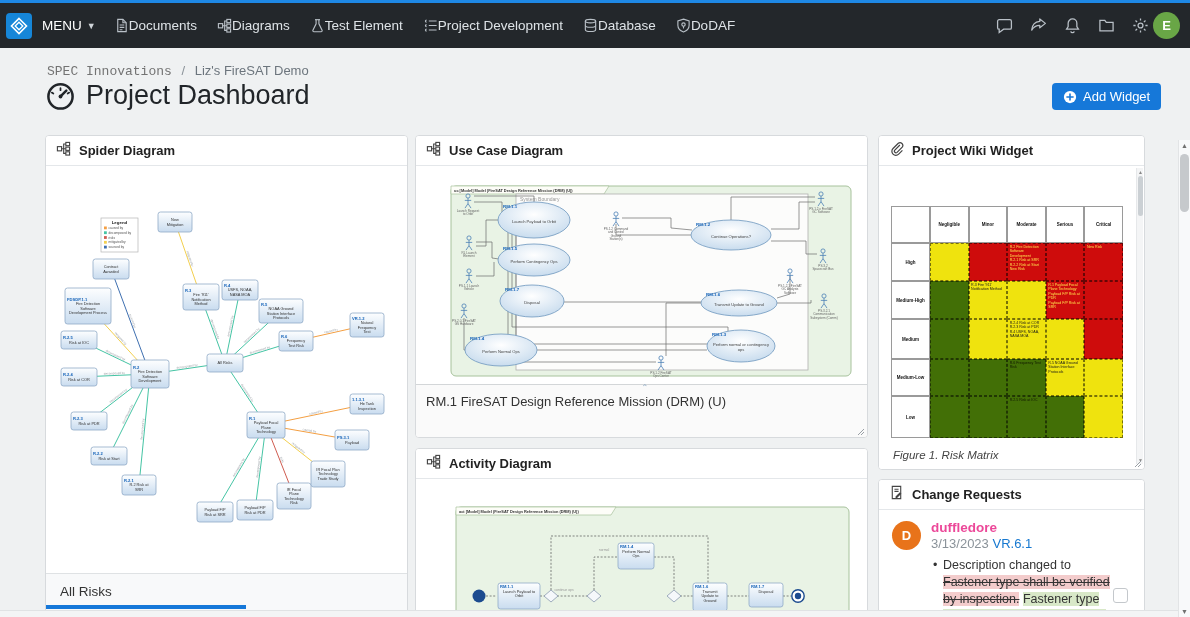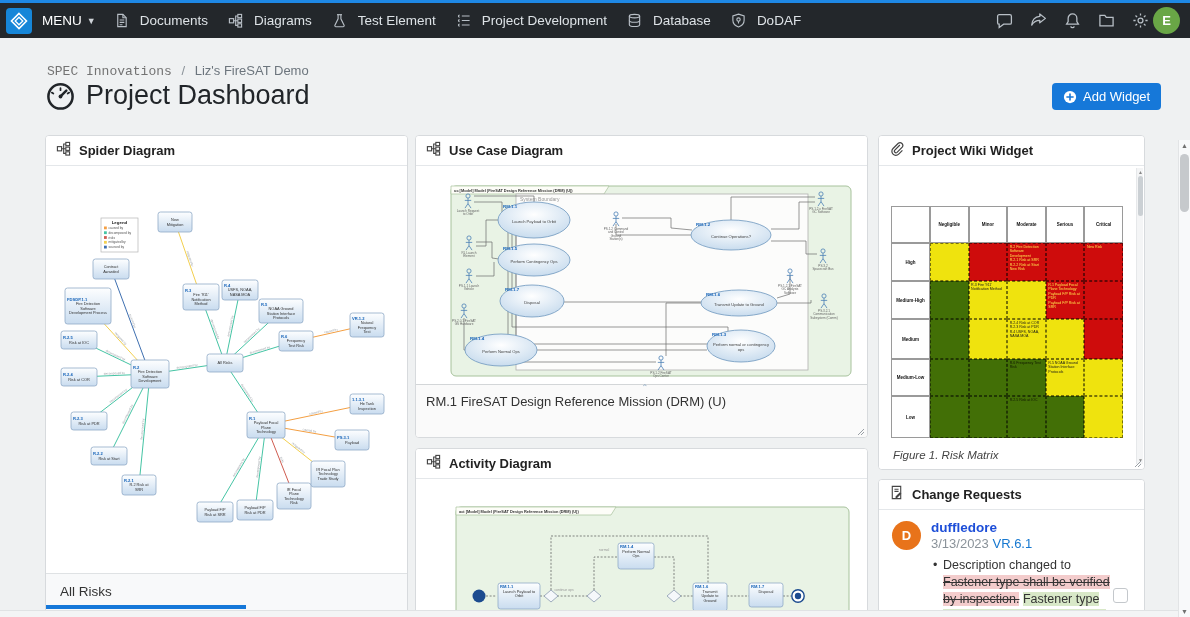--- a/index.html
+++ b/index.html
@@ -1,25 +1,25 @@
 <!DOCTYPE html>
 <html><head>
 <meta charset="utf-8">
 <style>
   * { margin:0; padding:0; box-sizing:border-box; }
   html,body { width:1190px; height:617px; overflow:hidden; font-family:"Liberation Sans", sans-serif; background:#eff1f2; }
   .page { position:relative; width:1190px; height:617px; }
 
   .top-strip { position:absolute; left:0; top:0; width:100%; height:3px; background:#1e88e5; }
-  .navbar { position:absolute; left:0; top:3px; width:100%; height:35px; background:#23272b; display:flex; align-items:center; padding:0 10px 0 6px;justify-content:space-between; }
+  .navbar { position:absolute; left:0; top:3px; width:100%; height:45px; background:#23272b; display:flex; align-items:center; padding:0 10px 0 6px;justify-content:space-between; }
   .logo { width:26px; height:26px; border-radius:4px; background:#1686d8; display:flex; align-items:center; justify-content:center; margin-right:10px; cursor:pointer; }
   .menu-btn { color:#fff; font-size:13.5px; display:flex; align-items:center; gap:5px; margin-right:18px; cursor:pointer; }
   .menu-btn .caret { font-size:9px; color:#cfd4d9; }
   .nav-items { list-style:none; display:flex; align-items:center; gap:20px; }
-  .nav-items li { display:flex; align-items:center; gap:11px; color:#dde2e6; font-size:13.5px; cursor:pointer; }
+  .nav-items li { display:flex; align-items:center; gap:0; color:#dde2e6; font-size:13.5px; cursor:pointer; }
   .nav-right { margin-left:auto; display:flex; align-items:center; gap:17px; }
   .nav-right .ibtn { cursor:pointer; display:flex; }
   .icon svg { display:block; }
   .nav-icon { color:#b9c0c7; }
   .avatar { width:27px; height:27px; border-radius:50%; background:#69a646; color:#fff; font-size:13px; font-weight:bold; display:flex; align-items:center; justify-content:center; margin-left:4px; cursor:pointer; }
 
   .breadcrumb { position:absolute; left:47px; top:63px; font-size:13px; }
   .breadcrumb .bc-link { color:#737373; cursor:pointer;font-family:Liberation Mono, monospace; }
   .breadcrumb .bc-sep { color:#8a9299; margin:0 6px; }
   .breadcrumb .bc-cur { color:#6c757d; }
@@ -58,21 +58,21 @@
   #risk-matrix { position:absolute; left:12px; top:40px; display:grid; grid-template-columns:39px repeat(5,38.6px); grid-template-rows:37px 38px 38px 40px 37px 42px; }
   .mx-h, .mx-r { background:#fff; border:0.5px solid #9a9a9a; display:flex; align-items:center; justify-content:center; font-weight:bold; font-size:4.5px; color:#111; text-align:center; }
   .mx-corner { background:#fff; }
   .mx-c { border:0.6px dashed rgba(0,0,0,.5); padding:1px 1.5px; overflow:hidden; }
   .mx-c div { font-size:3.6px; line-height:1.25; }
 
   #w-cr { left:878px; top:479px; width:267px; height:138px; }
   #w-cr .w-body { height:107px; padding:10px 12px; }
   .cr-avatar { position:absolute; left:13px; top:11px; width:29px; height:29px; border-radius:50%; background:#e8731a; color:#fff; font-weight:bold; font-size:13px; display:flex; align-items:center; justify-content:center; }
   .cr-main { margin-left:40px; width:190px; }
-  .cr-user { font-size:13.5px; font-weight:bold; color:#1d4ed8; }
+  .cr-user { font-size:13.5px; font-weight:bold; color:#ec4899; }
   .cr-date { font-size:13px; color:#8a9299; margin-top:1px; }
   .cr-ref { color:#1678d0; cursor:pointer; }
   .cr-change { margin-top:6px; font-size:12.5px; color:#333; line-height:1.35; padding-left:12px; position:relative; width:182px; }
   .cr-change::before { content:"•"; position:absolute; left:2px; }
   .removed { background:#f3cccc; text-decoration:line-through; }
   .added { background:#d8e8c8; }
   .cr-check { position:absolute; right:16px; top:78px; width:15px; height:15px; border:1px solid #c4c8cc; border-radius:3px; background:#fff; cursor:pointer; }
 
   .vscroll { position:absolute; right:0; top:140px; width:12px; height:477px; background:#f8f9fa; border-left:1px solid #e2e4e6; }
   .vscroll .arrow { position:absolute; left:0; width:11px; text-align:center; font-size:7px; color:#707070; cursor:pointer; }

